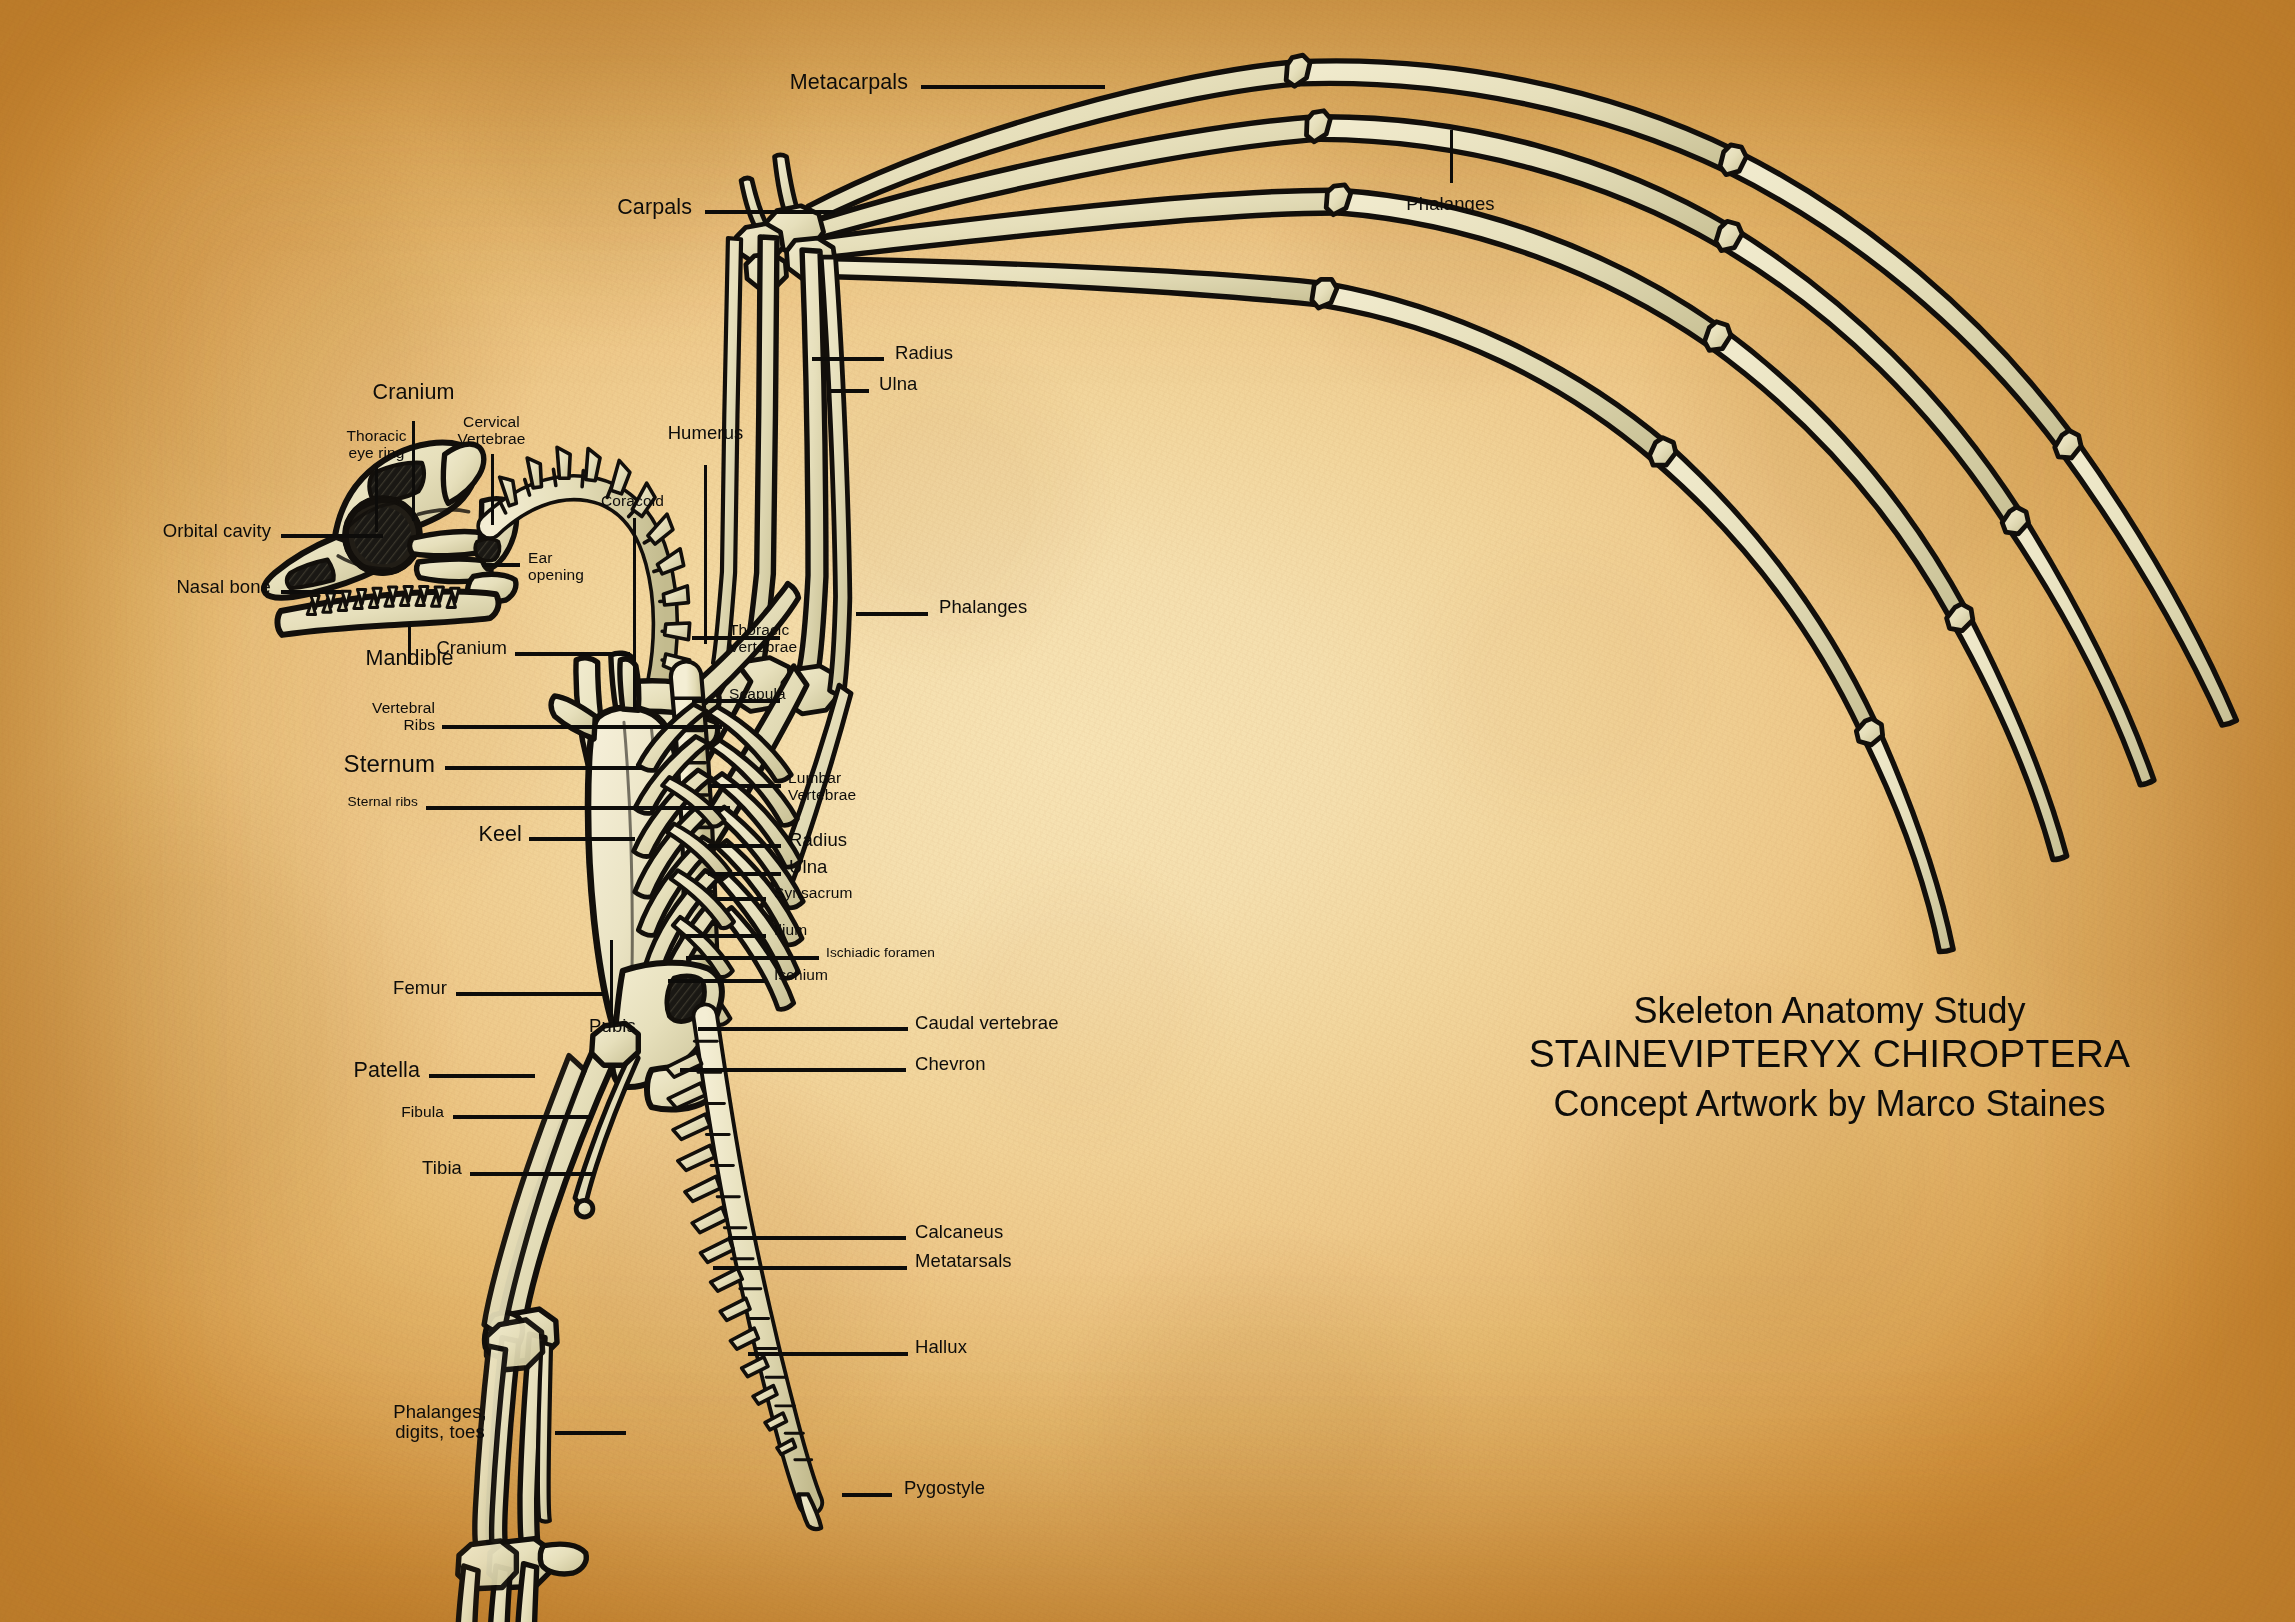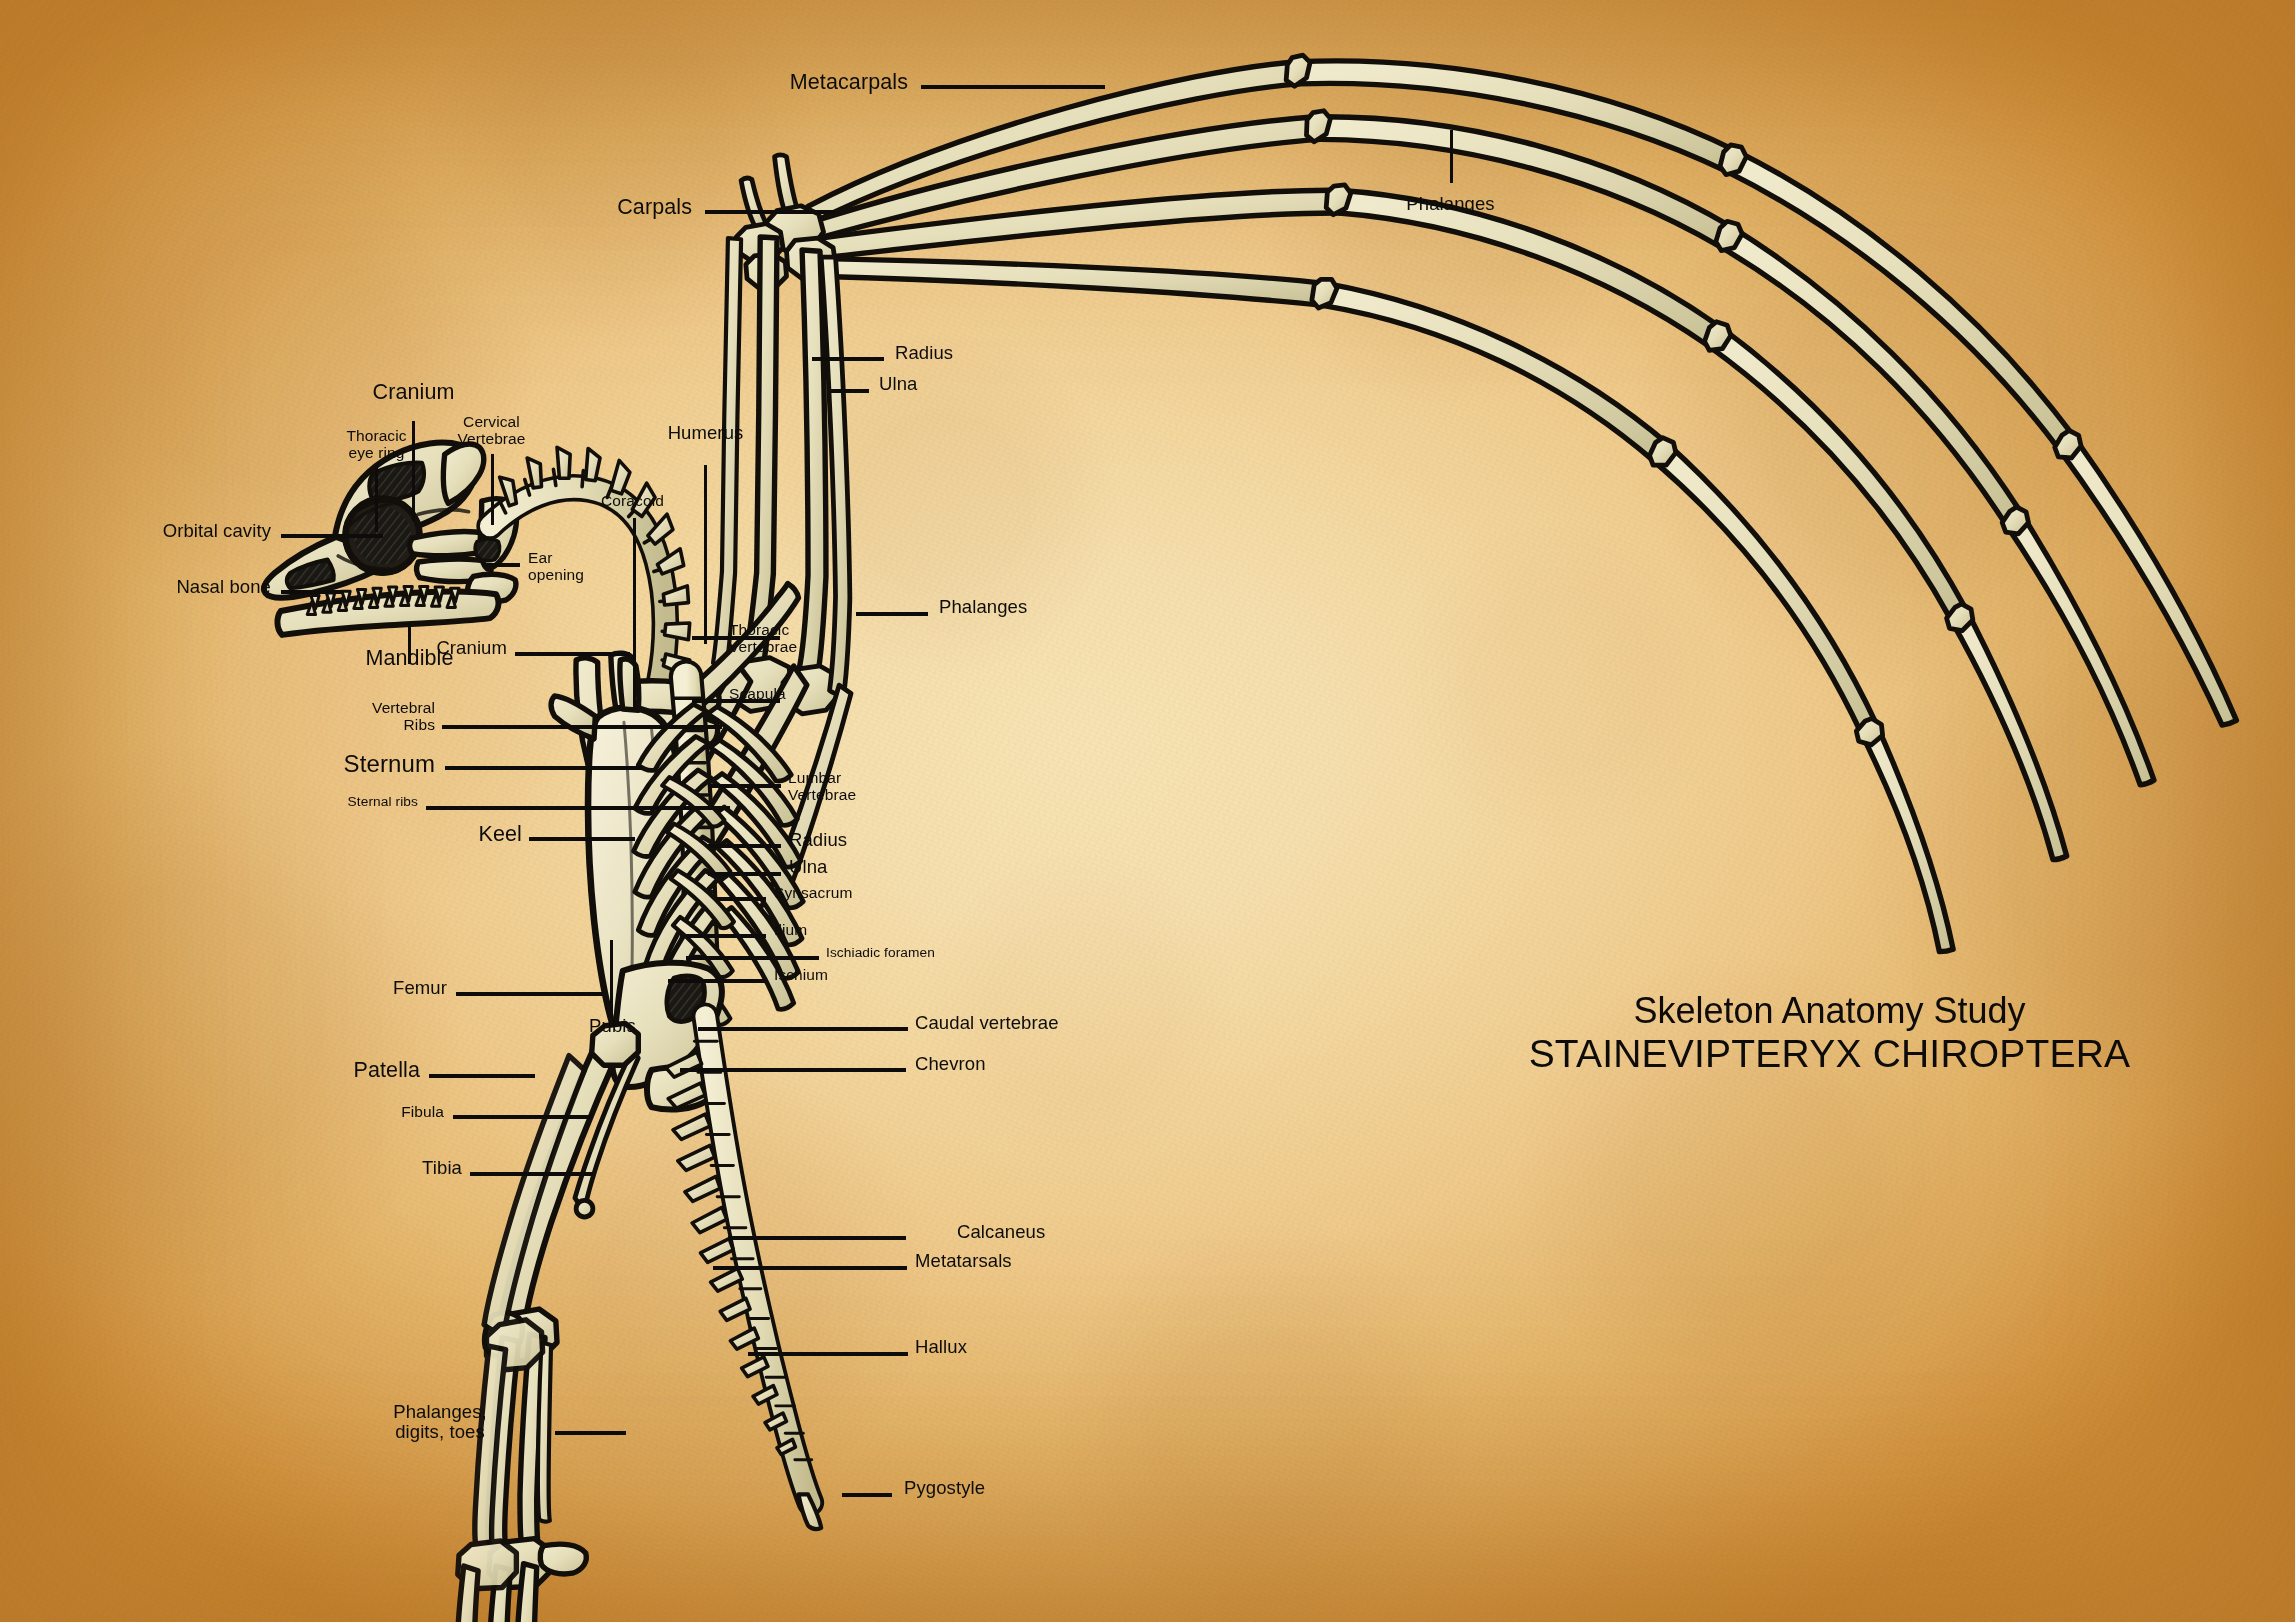--- a/index.html
+++ b/index.html
@@ -731,32 +731,33 @@
   <div class="lbl sz-md" style="left:915px;top:1013px;">Caudal vertebrae</div>
 
   <div class="lbl sz-md" style="left:915px;top:1054px;">Chevron</div>
 
   <div class="lbl sz-lg rt" style="left:251px;top:1059px;width:169px;">Patella</div>
 
   <div class="lbl sz-sm rt" style="left:287px;top:1104px;width:157px;">Fibula</div>
 
   <div class="lbl sz-md rt" style="left:299px;top:1158px;width:163px;">Tibia</div>
 
-  <div class="lbl sz-md" style="left:957px;top:1222px;">Calcaneus</div>
+  <div class="lbl sz-md" style="left:915px;top:1222px;">Calcaneus</div>
 
   <div class="lbl sz-md" style="left:915px;top:1251px;">Metatarsals</div>
 
   <div class="lbl sz-md" style="left:915px;top:1337px;">Hallux</div>
 
   <div class="lbl sz-md rt" style="left:335px;top:1402px;width:210px;text-align:center;">
     <span>Phalanges,</span><br>
     <span>digits, toes</span>
   </div>
 
   <div class="lbl sz-md" style="left:904px;top:1478px;">Pygostyle</div>
 
   <div id="titleblock">
     <div id="title-sub1">Skeleton Anatomy Study</div>
     <div id="title-species">STAINEVIPTERYX CHIROPTERA</div>
+    <div id="title-sub2">Concept Artwork by Marco Staines</div>
   </div>
 
 </div>
 
 
 </body></html>

